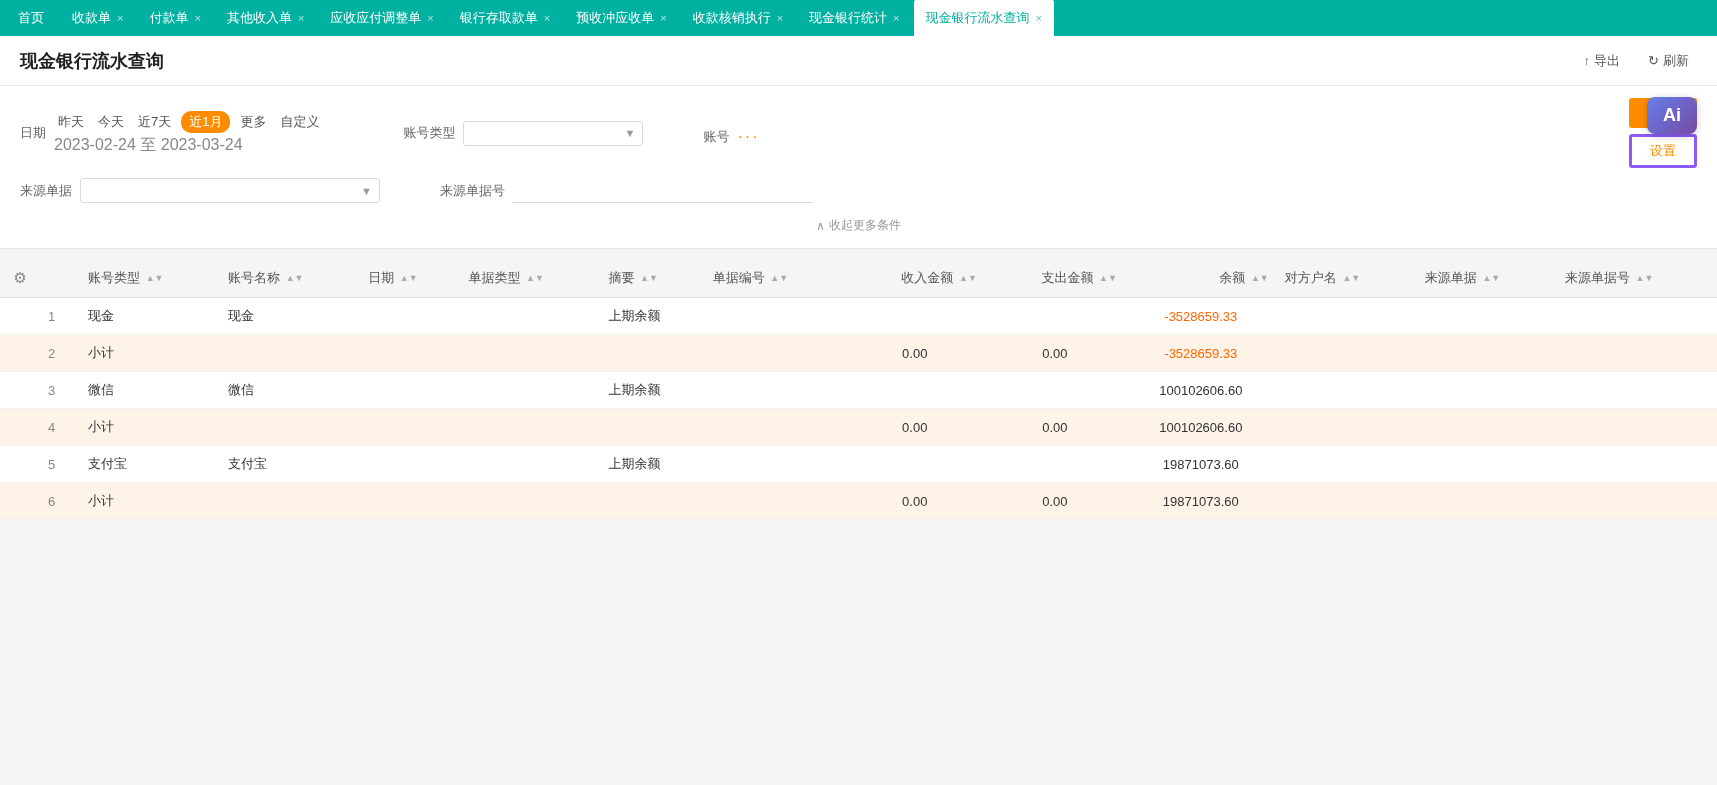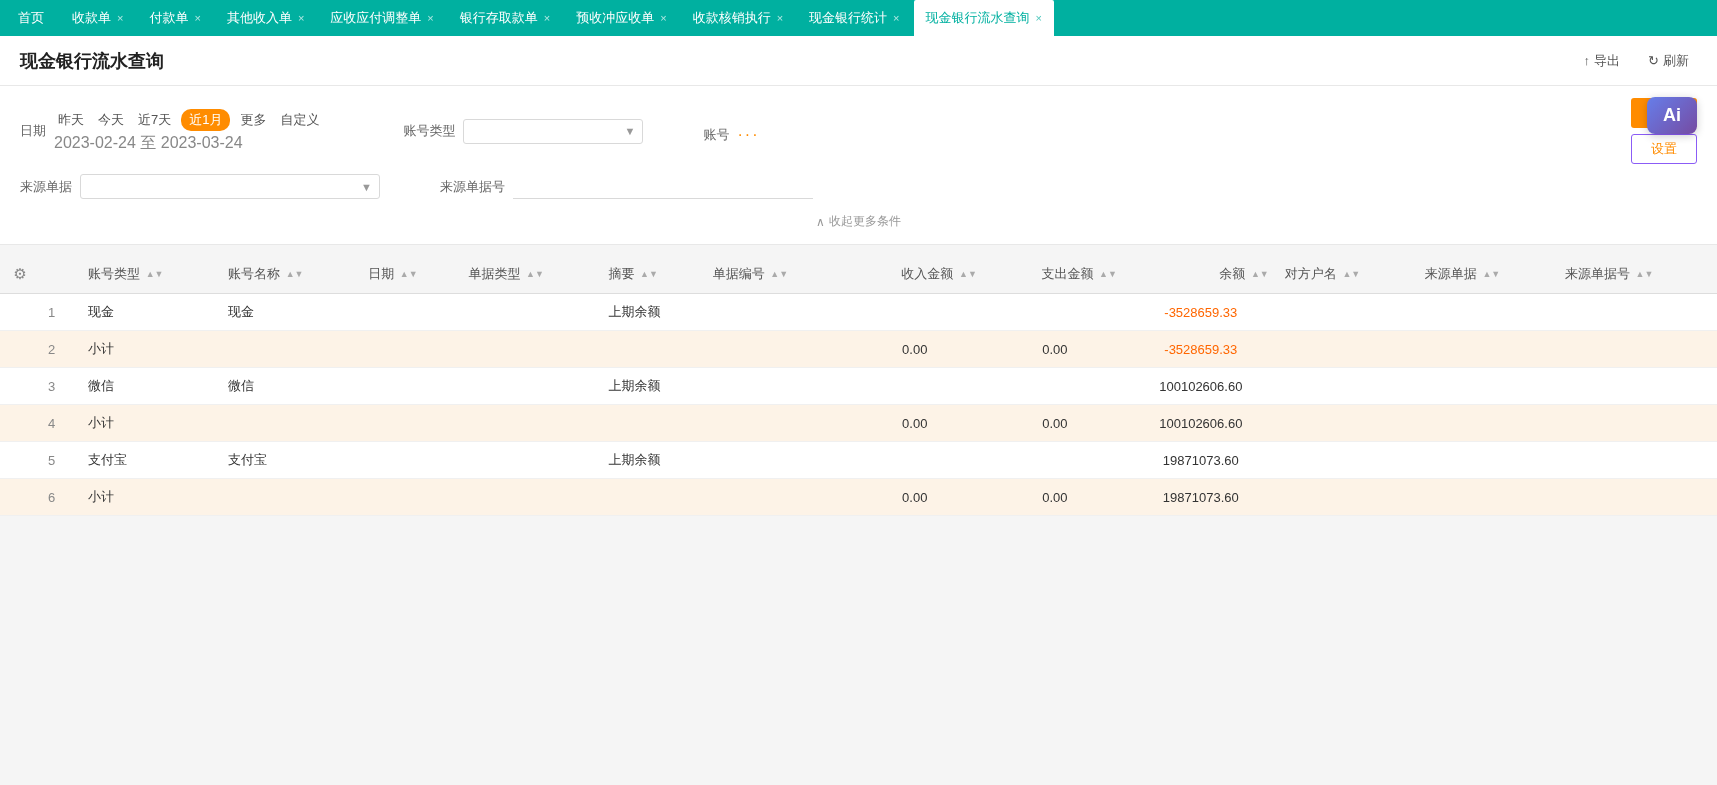--- a/index.html
+++ b/index.html
@@ -159,21 +159,21 @@
       color: #fff;
       border: none;
       padding: 6px 20px;
       border-radius: 3px;
       cursor: pointer;
       font-size: 13px;
     }
     .settings-btn {
       background: #fff;
       color: #ff8c00;
-      border: 1px solid #8b5cf6;
+      border: 3px solid #8b5cf6;
       padding: 5px 18px;
       border-radius: 3px;
       cursor: pointer;
       font-size: 13px;
     }
     .collapse-bar {
       text-align: center;
       padding: 4px;
       color: #999;
       cursor: pointer;

